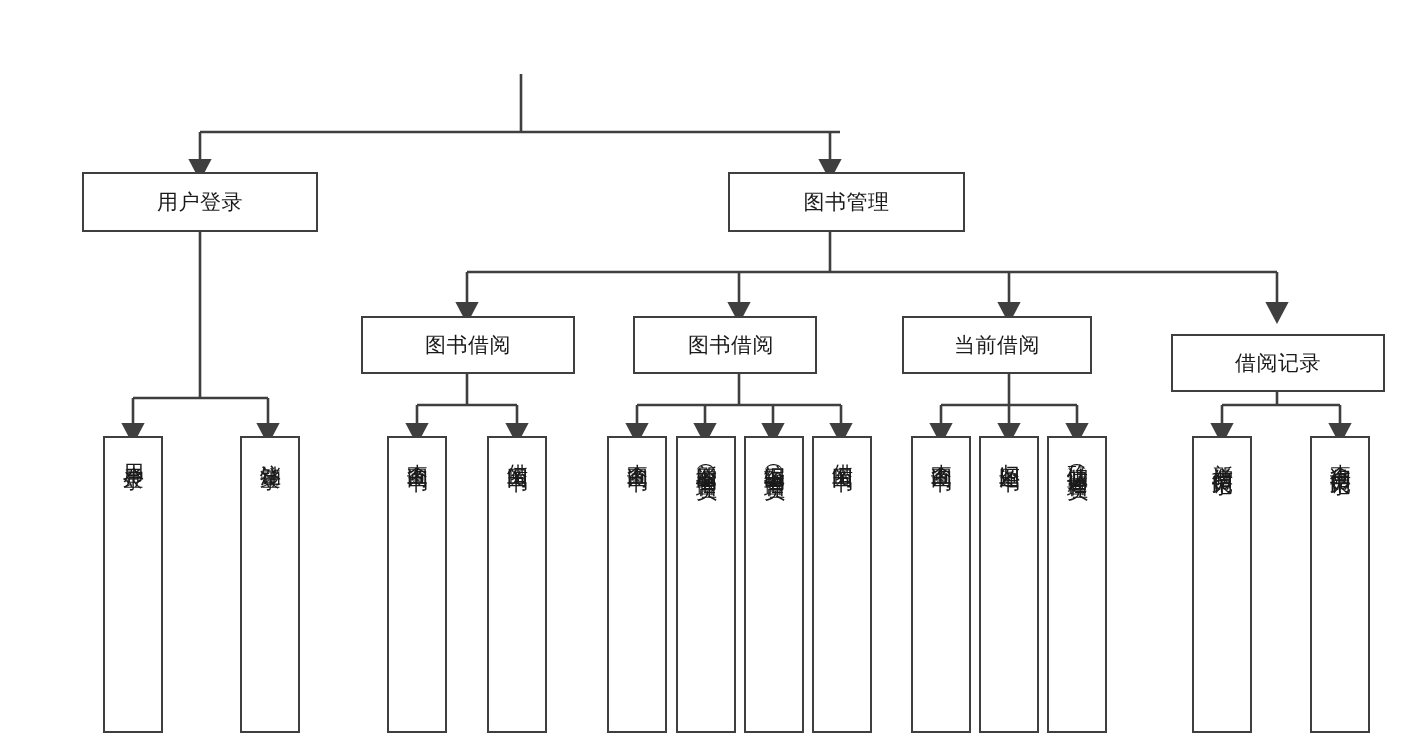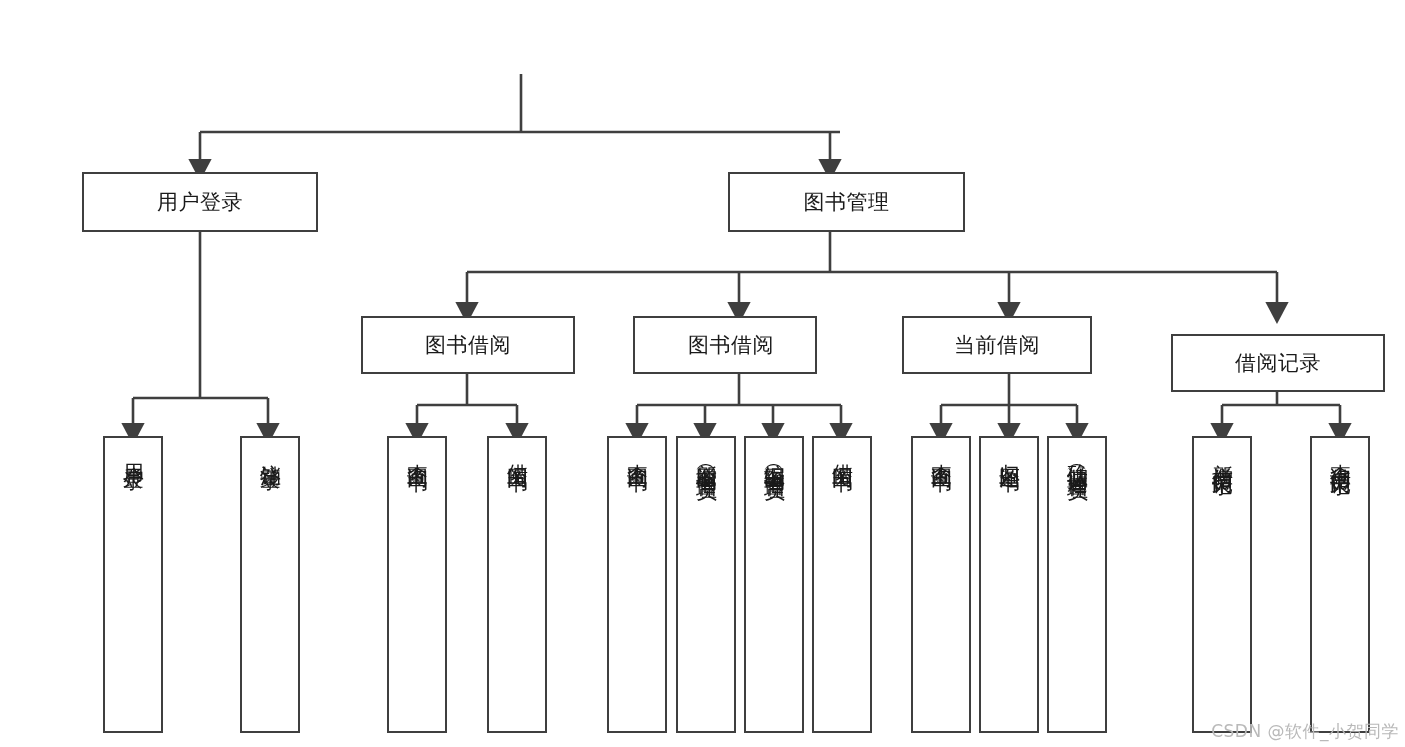--- a/index.html
+++ b/index.html
@@ -194,15 +194,14 @@
   </div>
 
   <div class="node v" style="left:1192px; top:436px; width:60px; height:297px;">
     <span class="lbl">新增借阅记录</span>
   </div>
 
   <div class="node v" style="left:1310px; top:436px; width:60px; height:297px;">
     <span class="lbl">查询借阅记录</span>
   </div>
 
-  <div class="watermark">CSDN @软件_小贺同学</div>
 
 </div>
 
 </body></html>

